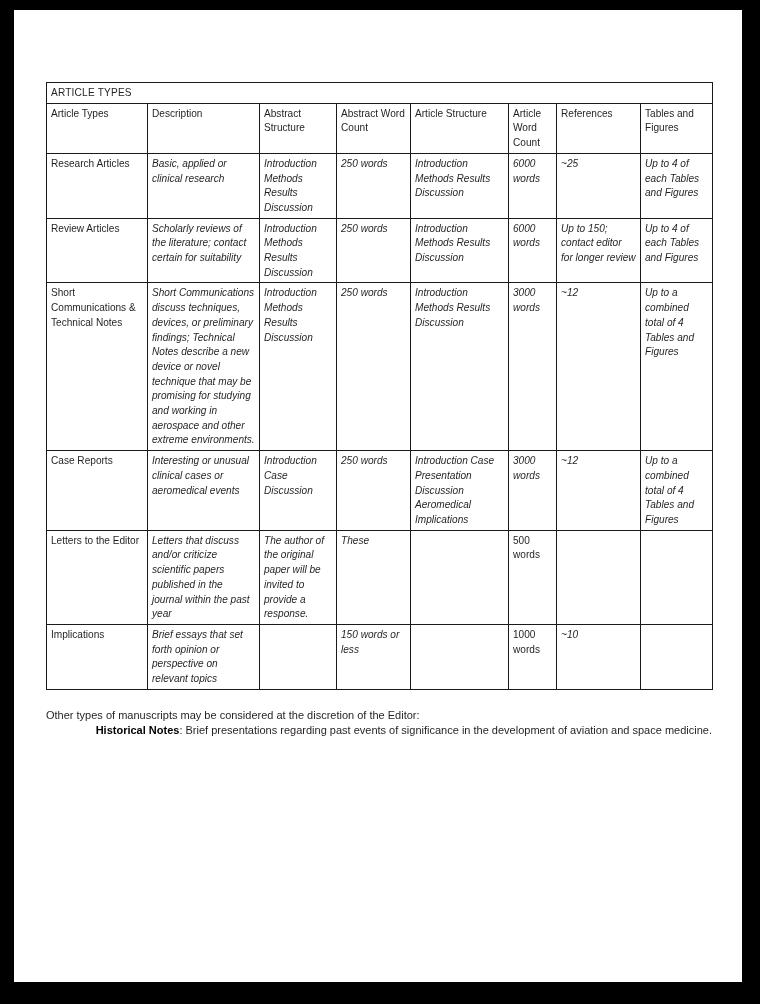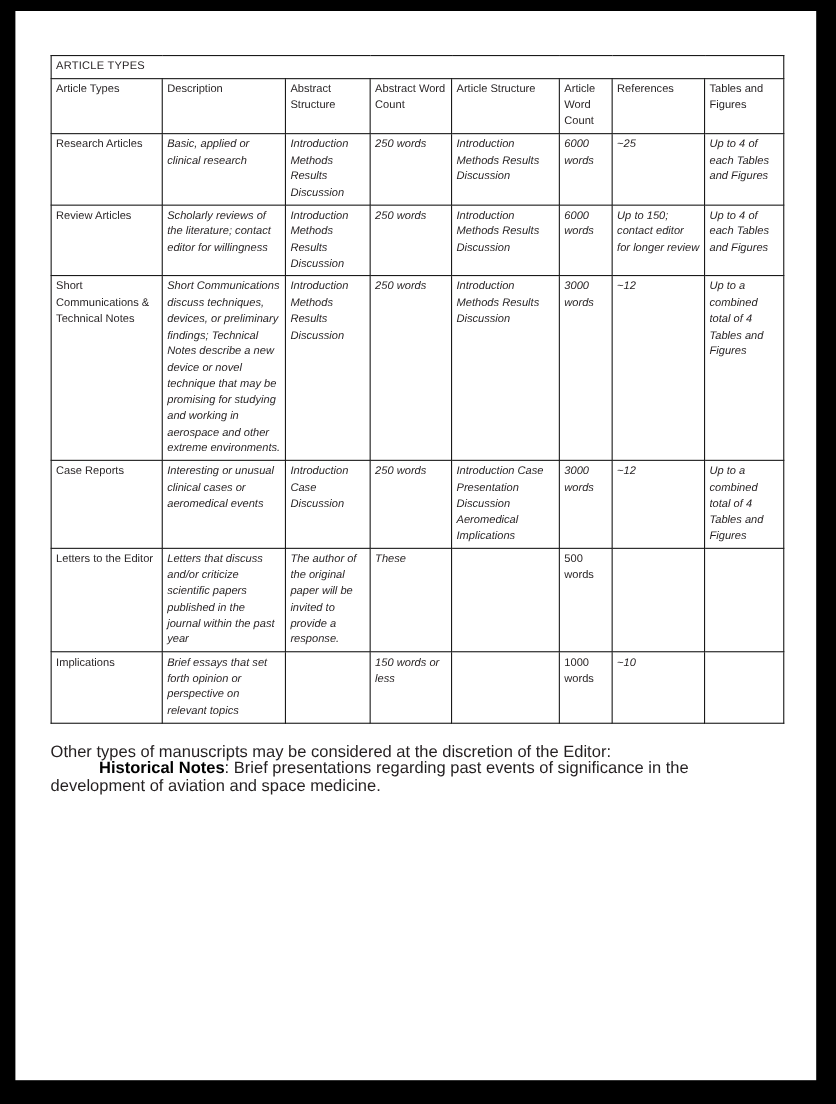--- a/index.html
+++ b/index.html
@@ -28,20 +28,21 @@
     top: 40px;
     width: 666px;
   }
 
   
   table.article-types {
     border-collapse: collapse;
     table-layout: fixed;
     width: 666px;
     background: #ffffff;
+    margin-top: 32px;
   }
   table.article-types td,
   table.article-types th {
     border: 1px solid #1a1a1a;
     vertical-align: top;
     padding: 3px 4px 2px 4px;
     font-size: 10.1px;
     line-height: 14.7px;
     color: #231f20;
     text-align: left;
@@ -85,31 +86,32 @@
   col.c2 { width: 77px;  }
   col.c3 { width: 74px;  }
   col.c4 { width: 98px;  }
   col.c5 { width: 48px;  }
   col.c6 { width: 84px;  }
   col.c7 { width: 72px;  }
 
   
   .notes {
     margin-top: 18px;
-    font-size: 15px;
+    font-size: 11px;
     line-height: 15.6px;
     color: #231f20;
     font-family: "Liberation Sans", sans-serif;
   }
   .notes p {
     margin: 0 0 0 0;
     text-align: left;
   }
   .notes p.indent {
     text-indent: 44px;
+    text-align: right;
   }
   .notes b {
     font-weight: bold;
     color: #000000;
   }
 </style>
 </head>
 <body>
 
 <div class="page">
@@ -147,21 +149,21 @@
           <td class="body-cell">Introduction Methods Results Discussion</td>
           <td class="body-cell">250 words</td>
           <td class="body-cell">Introduction Methods Results Discussion</td>
           <td class="body-cell">6000 words</td>
           <td class="body-cell">~25</td>
           <td class="body-cell">Up to 4 of each Tables and Figures</td>
         </tr>
 
         <tr>
           <td class="rowhead">Review Articles</td>
-          <td class="body-cell">Scholarly reviews of the literature; contact editor for willingness</td>
+          <td class="body-cell">Scholarly reviews of the literature; contact certain for suitability</td>
           <td class="body-cell">Introduction Methods Results Discussion</td>
           <td class="body-cell">250 words</td>
           <td class="body-cell">Introduction Methods Results Discussion</td>
           <td class="body-cell">6000 words</td>
           <td class="body-cell">Up to 150; contact editor for longer review</td>
           <td class="body-cell">Up to 4 of each Tables and Figures</td>
         </tr>
 
         <tr>
           <td class="rowhead">Short Communications &amp; Technical Notes</td>

